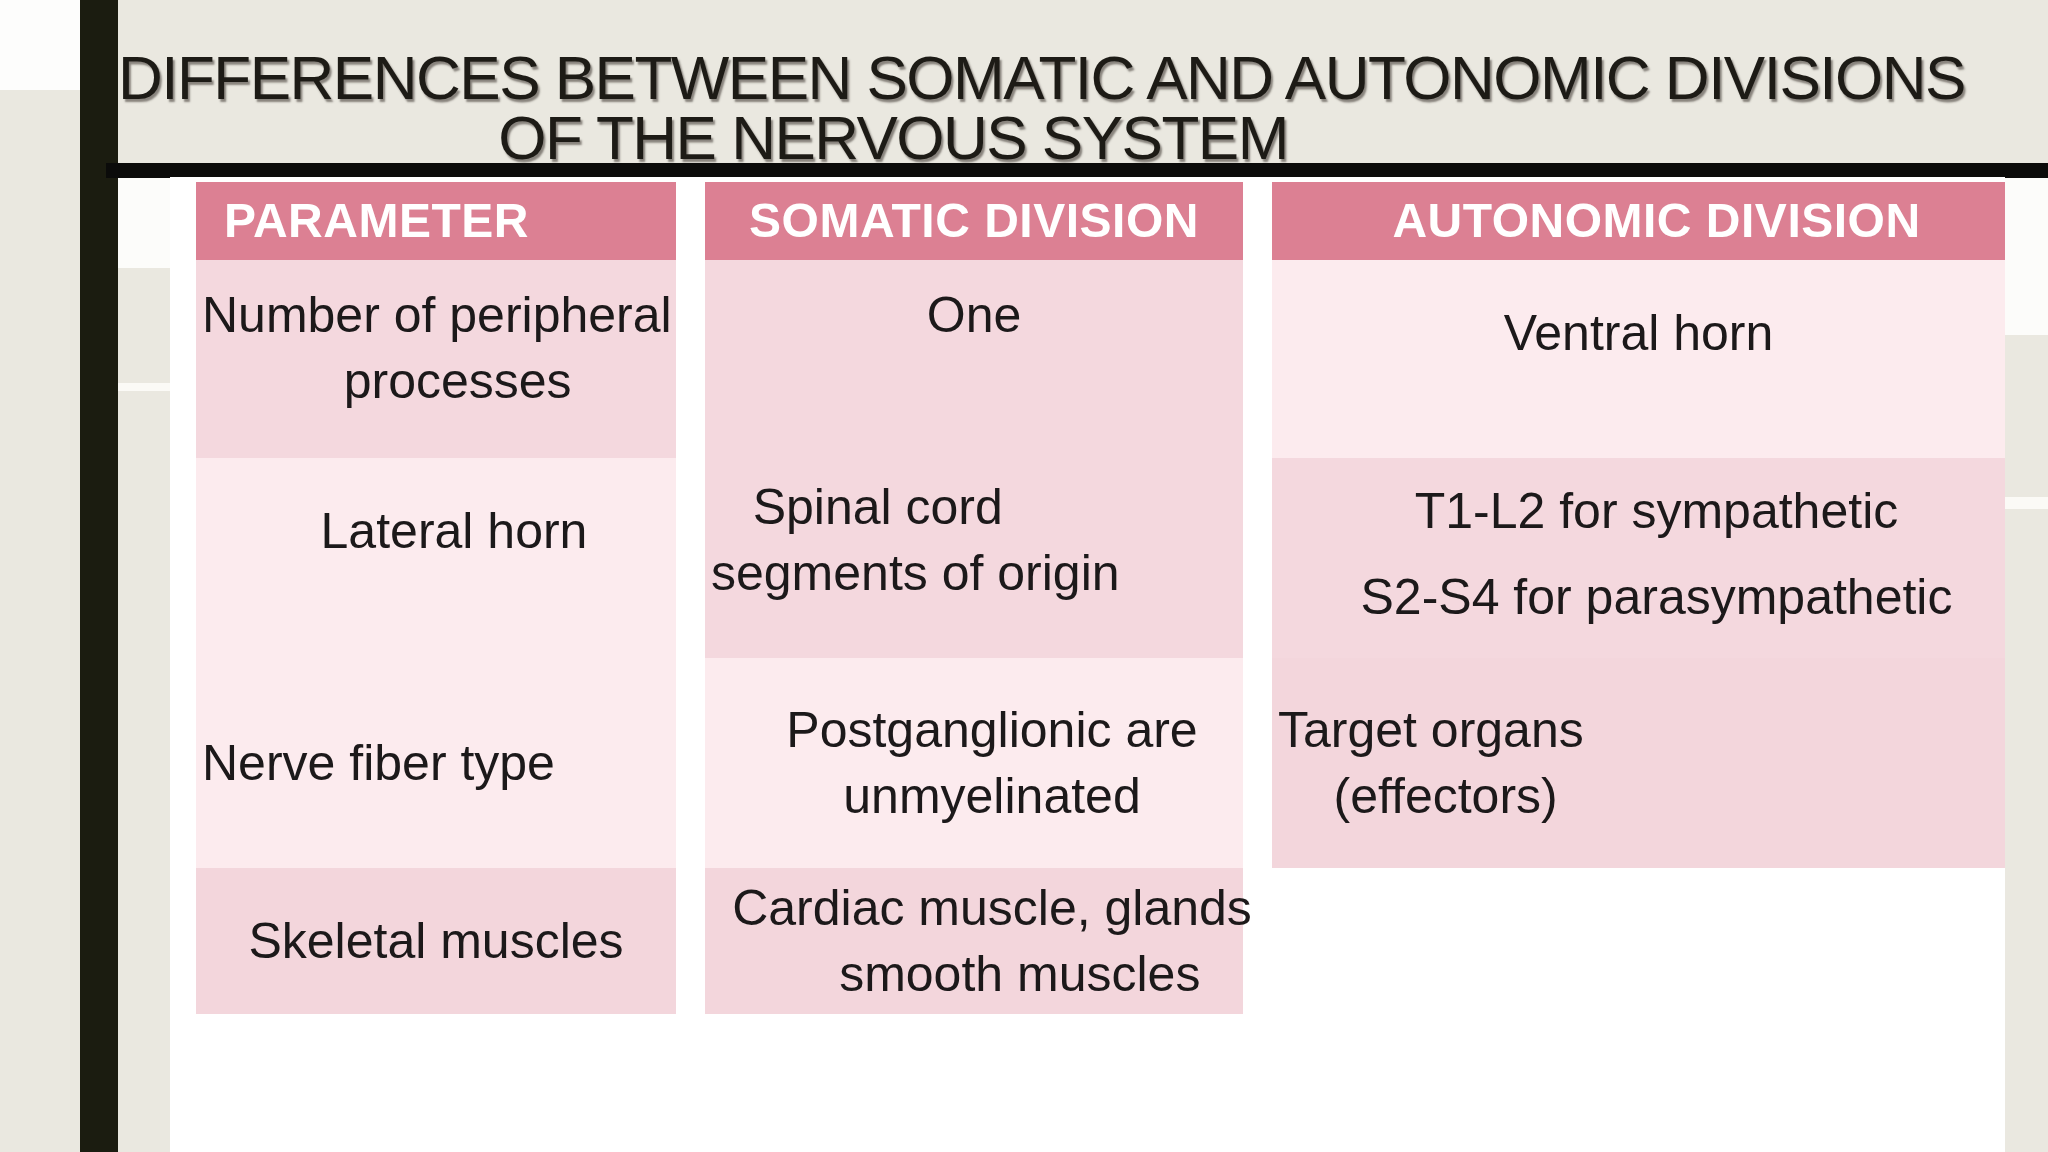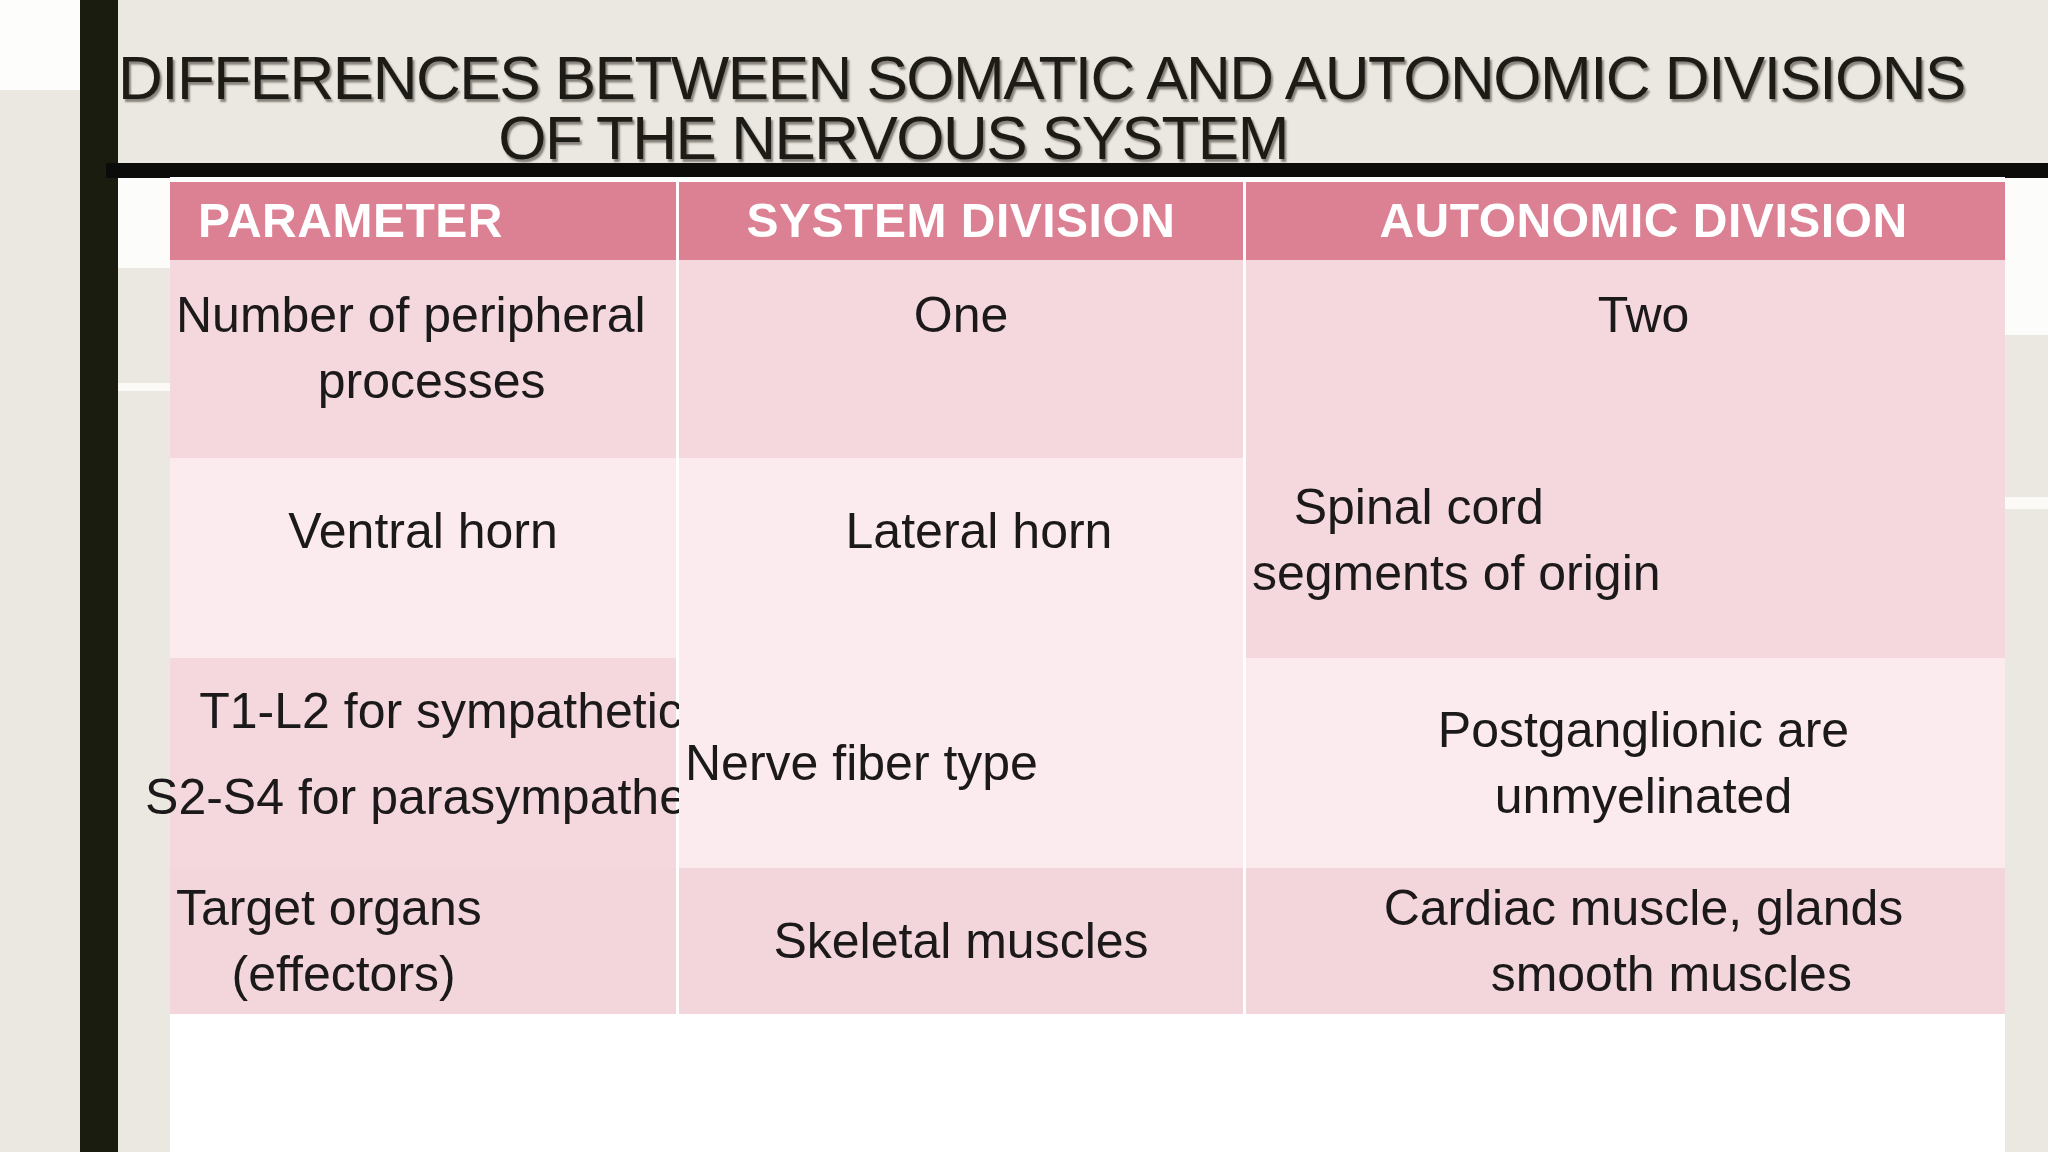--- a/index.html
+++ b/index.html
@@ -32,20 +32,21 @@
     display:grid;
     grid-template-columns:506px 564px 759px;
     grid-template-rows:78px 198px 200px 210px 146px 138px;
     column-gap:3px;row-gap:0;
     background:#ffffff;
   }
   .cell{
     display:flex;flex-direction:column;box-sizing:border-box;
     font-size:50px;line-height:66px;color:#1c191a;
     white-space:pre;
+    margin-left:26px;
   }
   .c1{align-items:flex-start;text-align:left;padding-left:6px;}
   .c2{align-items:center;text-align:center;}
   .c3{align-items:center;text-align:center;padding-left:36px;}
   .hd{justify-content:center;background:#dc8093;color:#ffffff;
       font-weight:bold;font-size:48px;letter-spacing:.5px;}
   .hd.c1{padding-left:28px;}
   .rowA{background:#f4d8de;}
   .rowB{background:#fcebee;}
   .rowC{background:#f3d6dc;}
@@ -69,27 +70,26 @@
 <h1 class="abs title">
   <span class="title-line">DIFFERENCES BETWEEN SOMATIC AND AUTONOMIC DIVISIONS</span>
   <span class="title-line">OF THE NERVOUS SYSTEM</span>
 </h1>
 
 <div class="abs table-top-gap"></div>
 
 <div class="abs table">
 
   <div class="cell hd c1">PARAMETER</div>
-  <div class="cell hd c2">SYSTEM DIVISION</div>
+  <div class="cell hd c2">SOMATIC DIVISION</div>
   <div class="cell hd c3">AUTONOMIC DIVISION</div>
 
   <div class="cell rowA r1 c1">Number of peripheral
    processes</div>
   <div class="cell rowA r1 c2">One</div>
-  <div class="cell rowA r1 c3">Two</div>
 
   <div class="cell rowB r2 c2">Ventral horn</div>
   <div class="cell rowB r2 c3">Lateral horn</div>
 
   <div class="cell rowA r3 c1">   Spinal cord
 segments of origin</div>
   <div class="cell rowA r3 c3">T1-L2 for sympathetic
 S2-S4 for parasympathetic</div>
 
   <div class="cell rowB rc c1">Nerve fiber type</div>

